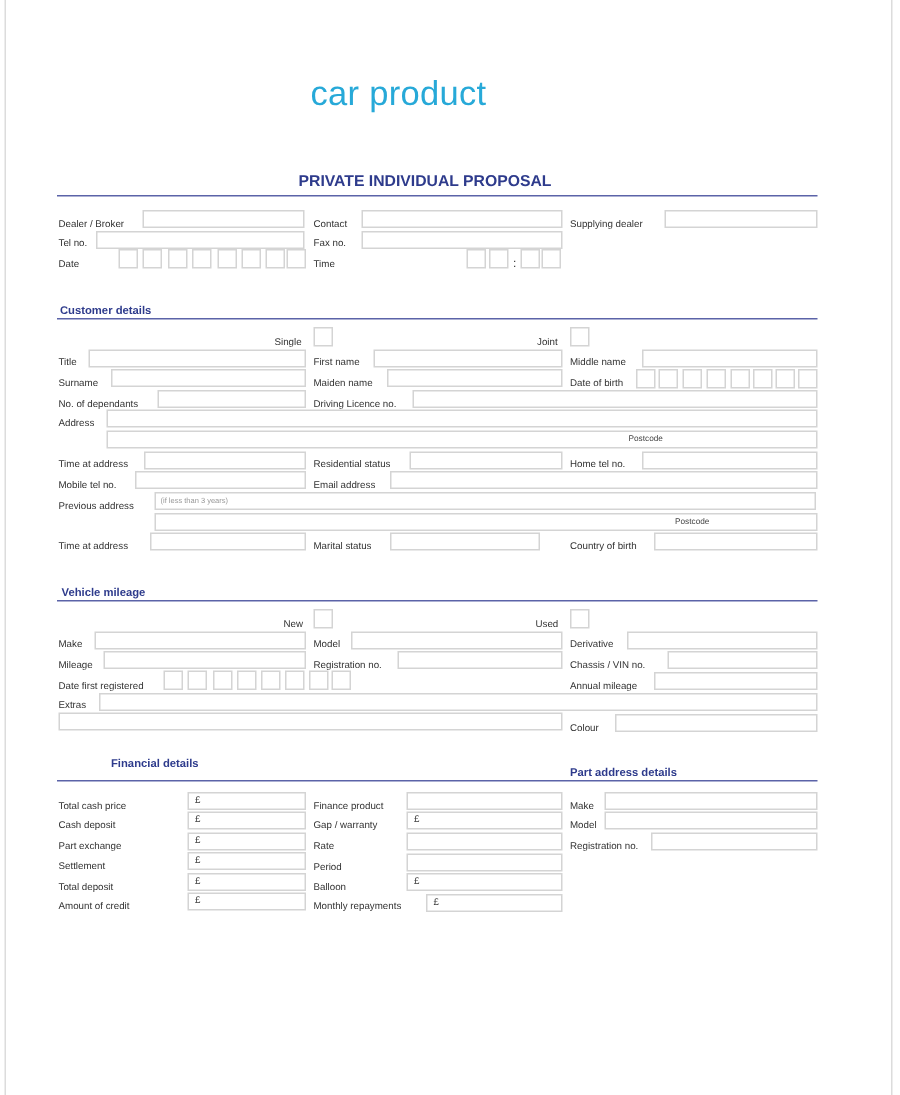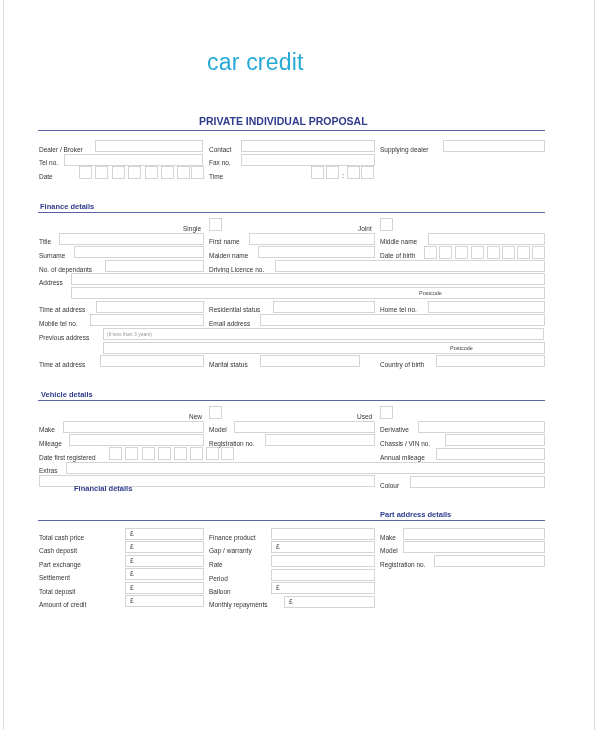--- a/index.html
+++ b/index.html
@@ -14,21 +14,21 @@
   .sq { position:absolute; border:1px solid #d4d4d4; background:#fff; box-sizing:border-box; width:13px; height:13px; }
   .ph { position:absolute; font-size:5px; color:#999; }
   .pc { position:absolute; font-size:5.5px; color:#444; }
   .cur { position:absolute; font-size:6.5px; color:#444; left:4px; top:1px; }
 </style>
 </head>
 <body>
 
 <div class="page"></div>
 
-<div class="logo">car credit</div>
+<div class="logo">car product</div>
 <div class="doc-title">PRIVATE INDIVIDUAL PROPOSAL</div>
 <div class="rule" style="left:38px;top:130px;width:507px;"></div>
 
 <div class="lbl" style="left:39px;top:146px;">Dealer / Broker</div>
 <div class="box" style="left:95px;top:140px;width:108px;"></div>
 <div class="lbl" style="left:209px;top:146px;">Contact</div>
 <div class="box" style="left:241px;top:140px;width:134px;"></div>
 <div class="lbl" style="left:380px;top:146px;">Supplying dealer</div>
 <div class="box" style="left:443px;top:140px;width:102px;"></div>
 
@@ -46,21 +46,21 @@
 <div class="sq" style="left:161px;top:166px;"></div>
 <div class="sq" style="left:177px;top:166px;"></div>
 <div class="sq" style="left:191px;top:166px;"></div>
 <div class="lbl" style="left:209px;top:173px;">Time</div>
 <div class="sq" style="left:311px;top:166px;"></div>
 <div class="sq" style="left:326px;top:166px;"></div>
 <div class="lbl" style="left:342px;top:171px;font-size:8px;">:</div>
 <div class="sq" style="left:347px;top:166px;"></div>
 <div class="sq" style="left:361px;top:166px;"></div>
 
-<div class="sec" style="left:40px;top:202px;">Finance details</div>
+<div class="sec" style="left:40px;top:202px;">Customer details</div>
 <div class="rule" style="left:38px;top:212px;width:507px;"></div>
 
 <div class="lbl" style="left:183px;top:225px;">Single</div>
 <div class="sq" style="left:209px;top:218px;"></div>
 <div class="lbl" style="left:358px;top:225px;">Joint</div>
 <div class="sq" style="left:380px;top:218px;"></div>
 
 <div class="lbl" style="left:39px;top:238px;">Title</div>
 <div class="box" style="left:59px;top:233px;width:145px;"></div>
 <div class="lbl" style="left:209px;top:238px;">First name</div>
@@ -110,21 +110,21 @@
 <div class="box" style="left:103px;top:342px;width:442px;"></div>
 <div class="pc" style="left:450px;top:345px;">Postcode</div>
 
 <div class="lbl" style="left:39px;top:361px;">Time at address</div>
 <div class="box" style="left:100px;top:355px;width:104px;"></div>
 <div class="lbl" style="left:209px;top:361px;">Marital status</div>
 <div class="box" style="left:260px;top:355px;width:100px;"></div>
 <div class="lbl" style="left:380px;top:361px;">Country of birth</div>
 <div class="box" style="left:436px;top:355px;width:109px;"></div>
 
-<div class="sec" style="left:41px;top:390px;">Vehicle details</div>
+<div class="sec" style="left:41px;top:390px;">Vehicle mileage</div>
 <div class="rule" style="left:38px;top:400px;width:507px;"></div>
 
 <div class="lbl" style="left:189px;top:413px;">New</div>
 <div class="sq" style="left:209px;top:406px;"></div>
 <div class="lbl" style="left:357px;top:413px;">Used</div>
 <div class="sq" style="left:380px;top:406px;"></div>
 
 <div class="lbl" style="left:39px;top:426px;">Make</div>
 <div class="box" style="left:63px;top:421px;width:141px;"></div>
 <div class="lbl" style="left:209px;top:426px;">Model</div>
@@ -150,21 +150,21 @@
 <div class="sq" style="left:221px;top:447px;"></div>
 <div class="lbl" style="left:380px;top:454px;">Annual mileage</div>
 <div class="box" style="left:436px;top:448px;width:109px;"></div>
 
 <div class="lbl" style="left:39px;top:467px;">Extras</div>
 <div class="box" style="left:66px;top:462px;width:479px;"></div>
 <div class="box" style="left:39px;top:475px;width:336px;"></div>
 <div class="lbl" style="left:380px;top:482px;">Colour</div>
 <div class="box" style="left:410px;top:476px;width:135px;"></div>
 
-<div class="sec" style="left:39px;top:484px;padding-left:35px;">Financial details</div>
+<div class="sec" style="left:39px;top:504px;padding-left:35px;">Financial details</div>
 <div class="rule" style="left:38px;top:520px;width:507px;"></div>
 <div class="sec" style="left:380px;top:510px;">Part address details</div>
 
 <div class="lbl" style="left:39px;top:534px;">Total cash price</div>
 <div class="box" style="left:125px;top:528px;width:79px;">
     <span class="cur">£</span>
   </div>
 <div class="lbl" style="left:209px;top:534px;">Finance product</div>
 <div class="box" style="left:271px;top:528px;width:104px;"></div>
 <div class="lbl" style="left:380px;top:534px;">Make</div>

